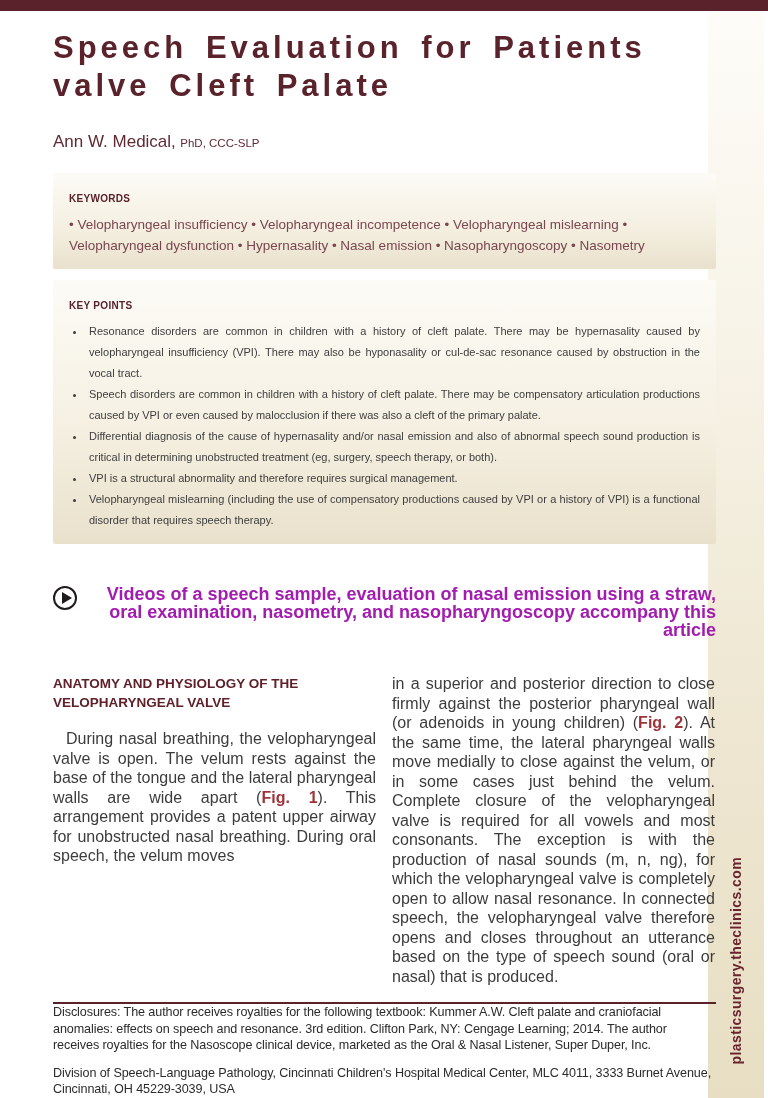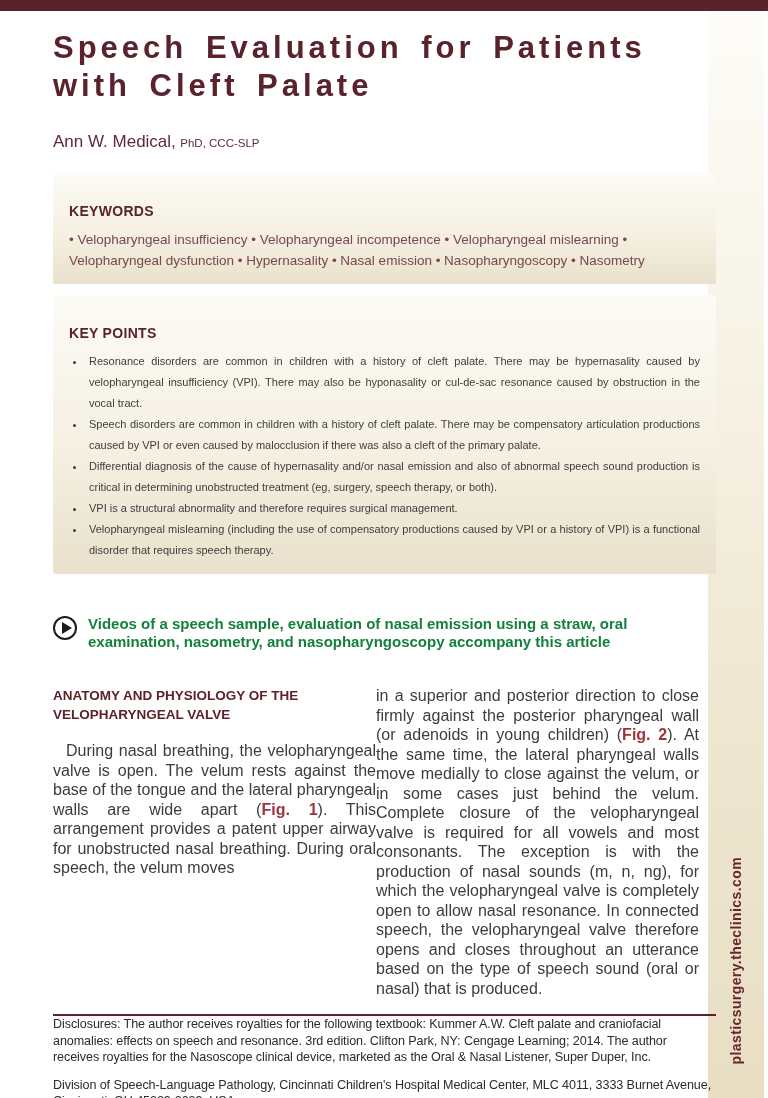--- a/index.html
+++ b/index.html
@@ -41,22 +41,22 @@
   .author-name { font-size:17px; }
   .author-creds { font-size:11.5px; }
 
   .info-box {
     margin-top:21px;
     padding:10px 16px 13px 16px;
     background:linear-gradient(180deg,#fcfbf6 0%, #f5f0e2 55%, #e9e1cc 100%);
     border-radius:2px;
   }
   .box-heading {
-    color:#5a222b; font-weight:bold; font-size:14px;
-    margin:20px 0 10px 0; letter-spacing:0.3px;
+    color:#5a222b; font-weight:bold; font-size:10px;
+    margin:10px 0 10px 0; letter-spacing:0.3px;
   }
   .keywords-list {
     color:#7a4650; font-size:13.5px; line-height:21px;
   }
   .keypoints-box { margin-top:11px; }
   ul.keypoints {
     margin:0; padding-left:17px;
     color:#3d3d3d; font-size:11px; line-height:21px;
     text-align:justify;
   }
@@ -73,28 +73,29 @@
     background:#ffffff; cursor:pointer;
   }
   .play-icon .tri {
     position:absolute; left:7px; top:4px;
     width:0; height:0;
     border-left:10px solid #1f1b1a;
     border-top:6px solid transparent;
     border-bottom:6px solid transparent;
   }
   .video-text {
-    color:#15803d; font-weight:bold;
-    font-size:15px; line-height:18px;
+    color:#a21caf; font-weight:bold;
+    font-size:18px; line-height:18px;
     max-width:628px;
+    text-align:right;
   }
 
   .columns {
     margin-top:35px;
-    display:flex; 
+    display:flex; gap:16px;
   }
   .col { width:323px; }
   .section-heading {
     color:#5f2129; font-size:13.5px; font-weight:bold;
     line-height:19px; margin:0 0 17px 0;
   }
   p.body-p {
     font-size:16px; line-height:19.5px;
     color:#3c3c3c; text-align:justify; margin:0;
   }
@@ -118,21 +119,21 @@
 <div class="top-bar"></div>
 
 <div class="side-strip">
   <div class="side-text">plasticsurgery.theclinics.com</div>
 </div>
 
 <div class="content">
 
   <div class="title">
     <span>Speech Evaluation for Patients</span><br>
-    <span>with Cleft Palate</span>
+    <span>valve Cleft Palate</span>
   </div>
 
   <div class="author-line">
     <span class="author-name">Ann W. Medical,</span>
     <span class="author-creds">PhD, CCC-SLP</span>
   </div>
 
   <div class="info-box keywords-box">
     <div class="box-heading">KEYWORDS</div>
     <div class="keywords-list" id="keywords-list">• Velopharyngeal insufficiency • Velopharyngeal incompetence • Velopharyngeal mislearning • Velopharyngeal dysfunction • Hypernasality • Nasal emission • Nasopharyngoscopy • Nasometry</div>

